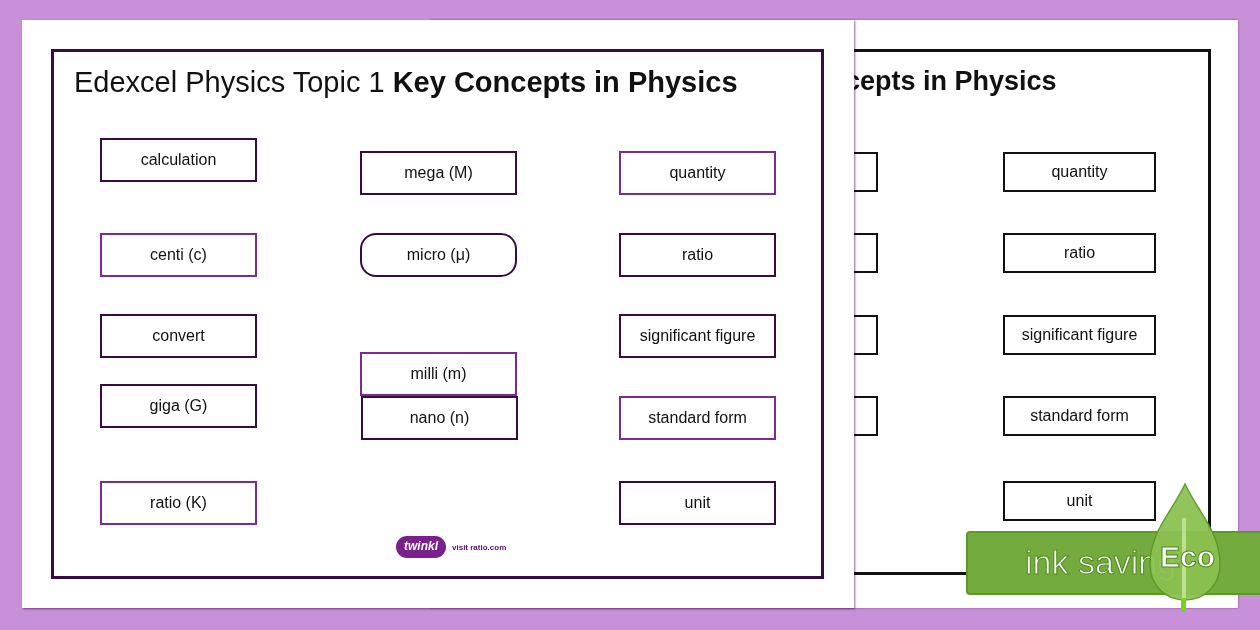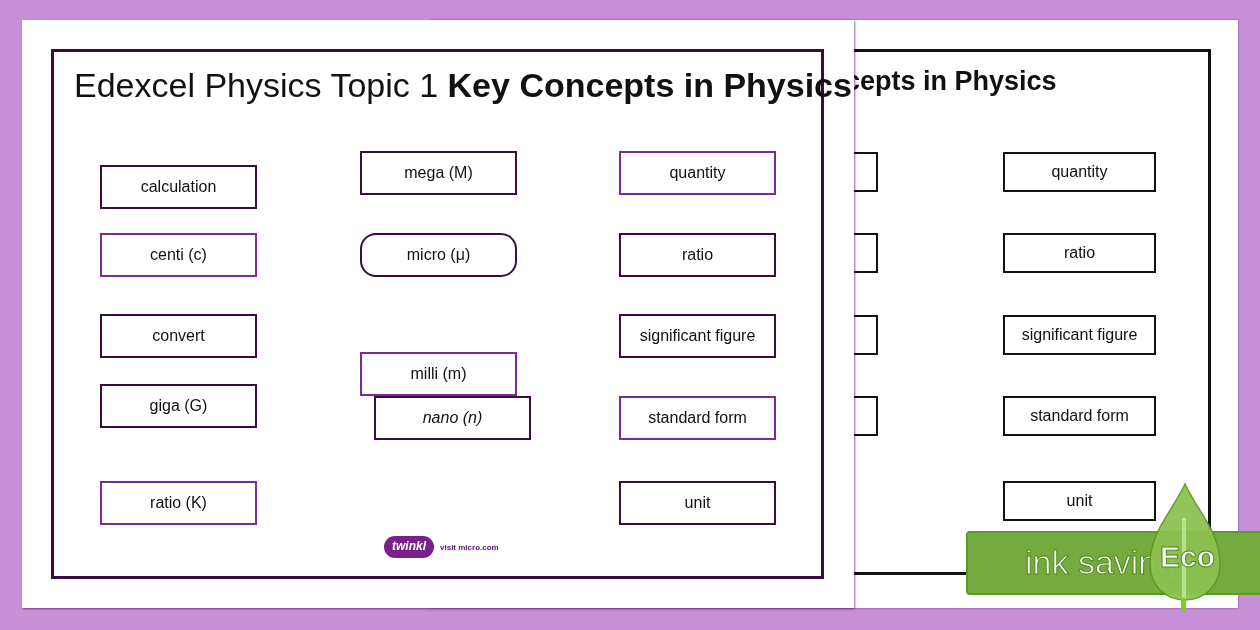--- a/index.html
+++ b/index.html
@@ -9,27 +9,27 @@
   .back-page { position:absolute; left:430px; top:20px; width:808px; height:588px; background:#fff; box-shadow:0 0 2px rgba(80,0,90,0.5); }
   .back-frame { position:absolute; left:420px; top:29px; width:358px; height:520px; border:3px solid #111; border-left:none; }
   .back-title { position:absolute; left:415px; top:46px; font-size:27px; font-weight:bold; color:#111; white-space:nowrap; }
   .back-box { position:absolute; width:153px; height:40px; border:2px solid #111; box-sizing:border-box; display:flex; align-items:center; justify-content:center; font-size:16px; color:#111; background:#fff; }
   .back-box.stub { width:48px; left:400px !important; border-left:none; justify-content:flex-start; }
   .back-footer { position:absolute; left:400px; top:527px; font-size:9px; font-weight:bold; color:#111; }
 
   
   .front-page { position:absolute; left:22px; top:20px; width:832px; height:588px; background:#fff; box-shadow:1px 1px 2px rgba(60,0,70,0.6); z-index:2; }
   .front-frame { position:absolute; left:29px; top:29px; width:773px; height:530px; border:3px solid #3a0a45; box-sizing:border-box; }
-  .title { position:absolute; left:52px; top:46px; font-size:34px; color:#111; white-space:nowrap; }
+  .title { position:absolute; left:52px; top:46px; font-size:29px; color:#111; white-space:nowrap; }
   .title b { font-weight:bold; }
   .box { position:absolute; width:157px; height:44px; border:2px solid #3a0a45; box-sizing:border-box; display:flex; align-items:center; justify-content:center; font-size:16px; color:#111; background:#fff; }
   .box.light { border-color:#7b2a96; }
 
   .footer { position:absolute; left:362px; top:516px; display:flex; align-items:center; gap:6px; }
-  .logo { background:#7a1f8c; color:#fff; font-size:12px; font-weight:bold; border-radius:14px; padding:3px 8px 5px; font-style:italic; }
+  .logo { background:#7a1f8c; color:#fff; font-size:12px; font-weight:bold; border-radius:14px; padding:3px 8px 5px; font-style:italic;margin-left:12px; }
   .visit { font-size:8px; color:#5a1070; font-weight:bold; }
 
   
   .eco-bar { position:absolute; left:966px; top:531px; width:300px; height:64px; background:#73ab3e; border:2px solid #5c9a20; border-radius:4px; z-index:5; box-sizing:border-box; }
   .eco-text { position:absolute; left:18px; top:10px; font-size:34px; color:#fff; -webkit-text-stroke:1px #4e8a18; letter-spacing:0;margin-left:39px; }
   .eco-drop { position:absolute; left:1148px; top:482px; width:74px; height:130px; z-index:6; }
   .eco-label { position:absolute; left:1160px; top:540px; font-size:30px; font-weight:bold; color:#fff; z-index:7; -webkit-text-stroke:1px #4e8a18; }
 </style>
 </head>
 <body>
@@ -57,40 +57,40 @@
 
   <div class="back-footer">l.com</div>
 </div>
 
 <div class="front-page">
   <div class="front-frame"></div>
   <div class="title">
     <span>Edexcel Physics Topic 1 </span><b>Key Concepts in Physics</b>
   </div>
 
-  <div class="box" style="left:78px; top:145px;">calculation</div>
+  <div class="box" style="left:78px; top:118px;">calculation</div>
   <div class="box light" style="left:78px; top:213px;">centi (c)</div>
   <div class="box" style="left:78px; top:294px;">convert</div>
   <div class="box" style="left:78px; top:364px;">giga (G)</div>
   <div class="box light" style="left:78px; top:461px;">ratio (K)</div>
 
   <div class="box" style="left:338px; top:131px;">mega (M)</div>
   <div class="box" style="left:338px; top:213px;border-radius:16px;">micro (μ)</div>
   <div class="box light" style="left:338px; top:294px;margin-top:38px;">milli (m)</div>
-  <div class="box" style="left:352px; top:376px;font-style:italic;">nano (n)</div>
+  <div class="box" style="left:339px; top:376px;">nano (n)</div>
 
   <div class="box light" style="left:597px; top:131px;">quantity</div>
   <div class="box" style="left:597px; top:213px;">ratio</div>
   <div class="box" style="left:597px; top:294px;">significant figure</div>
   <div class="box light" style="left:597px; top:376px;">standard form</div>
   <div class="box" style="left:597px; top:461px;">unit</div>
 
   <div class="footer">
     <span class="logo">twinkl</span>
-    <span class="visit">visit micro.com</span>
+    <span class="visit">visit ratio.com</span>
   </div>
 </div>
 
 <div class="eco-bar">
   <span class="eco-text">ink saving</span>
 </div>
 <svg class="eco-drop" viewBox="0 0 74 130">
   <path d="M37 2 C50 30 72 50 72 82 C72 104 56 118 37 118 C18 118 2 104 2 82 C2 50 24 30 37 2 Z" fill="#8cc152" stroke="#5c9a20" stroke-width="1.5" opacity="0.95"></path>
   <rect x="34" y="36" width="4" height="94" fill="#c5e89a" opacity="0.8"></rect>
   <rect x="33" y="116" width="5" height="14" fill="#7cd11f"></rect>

